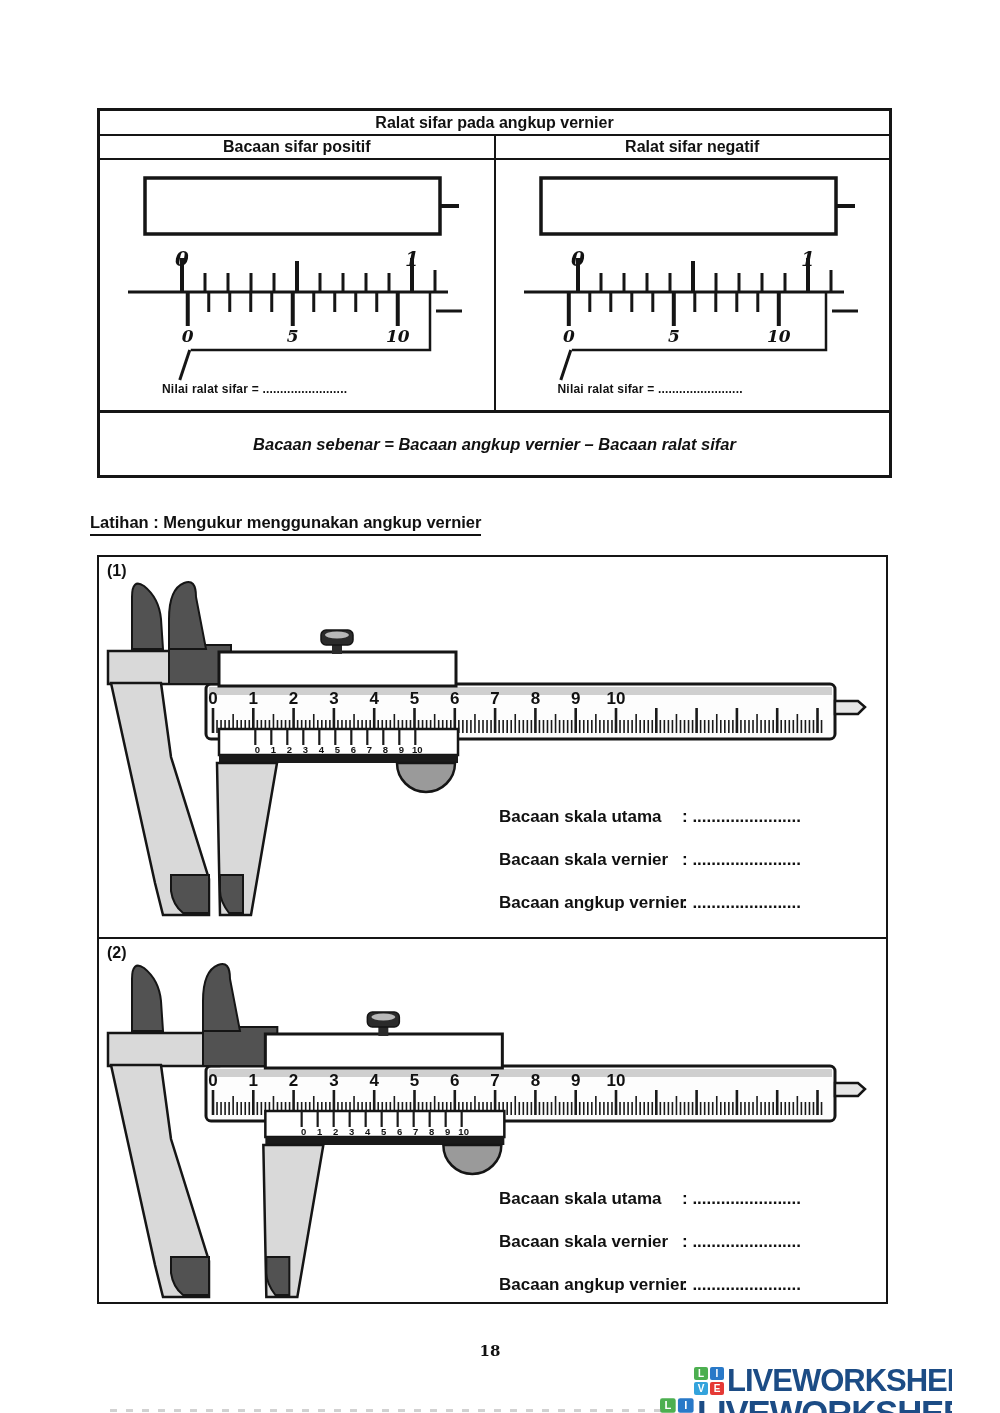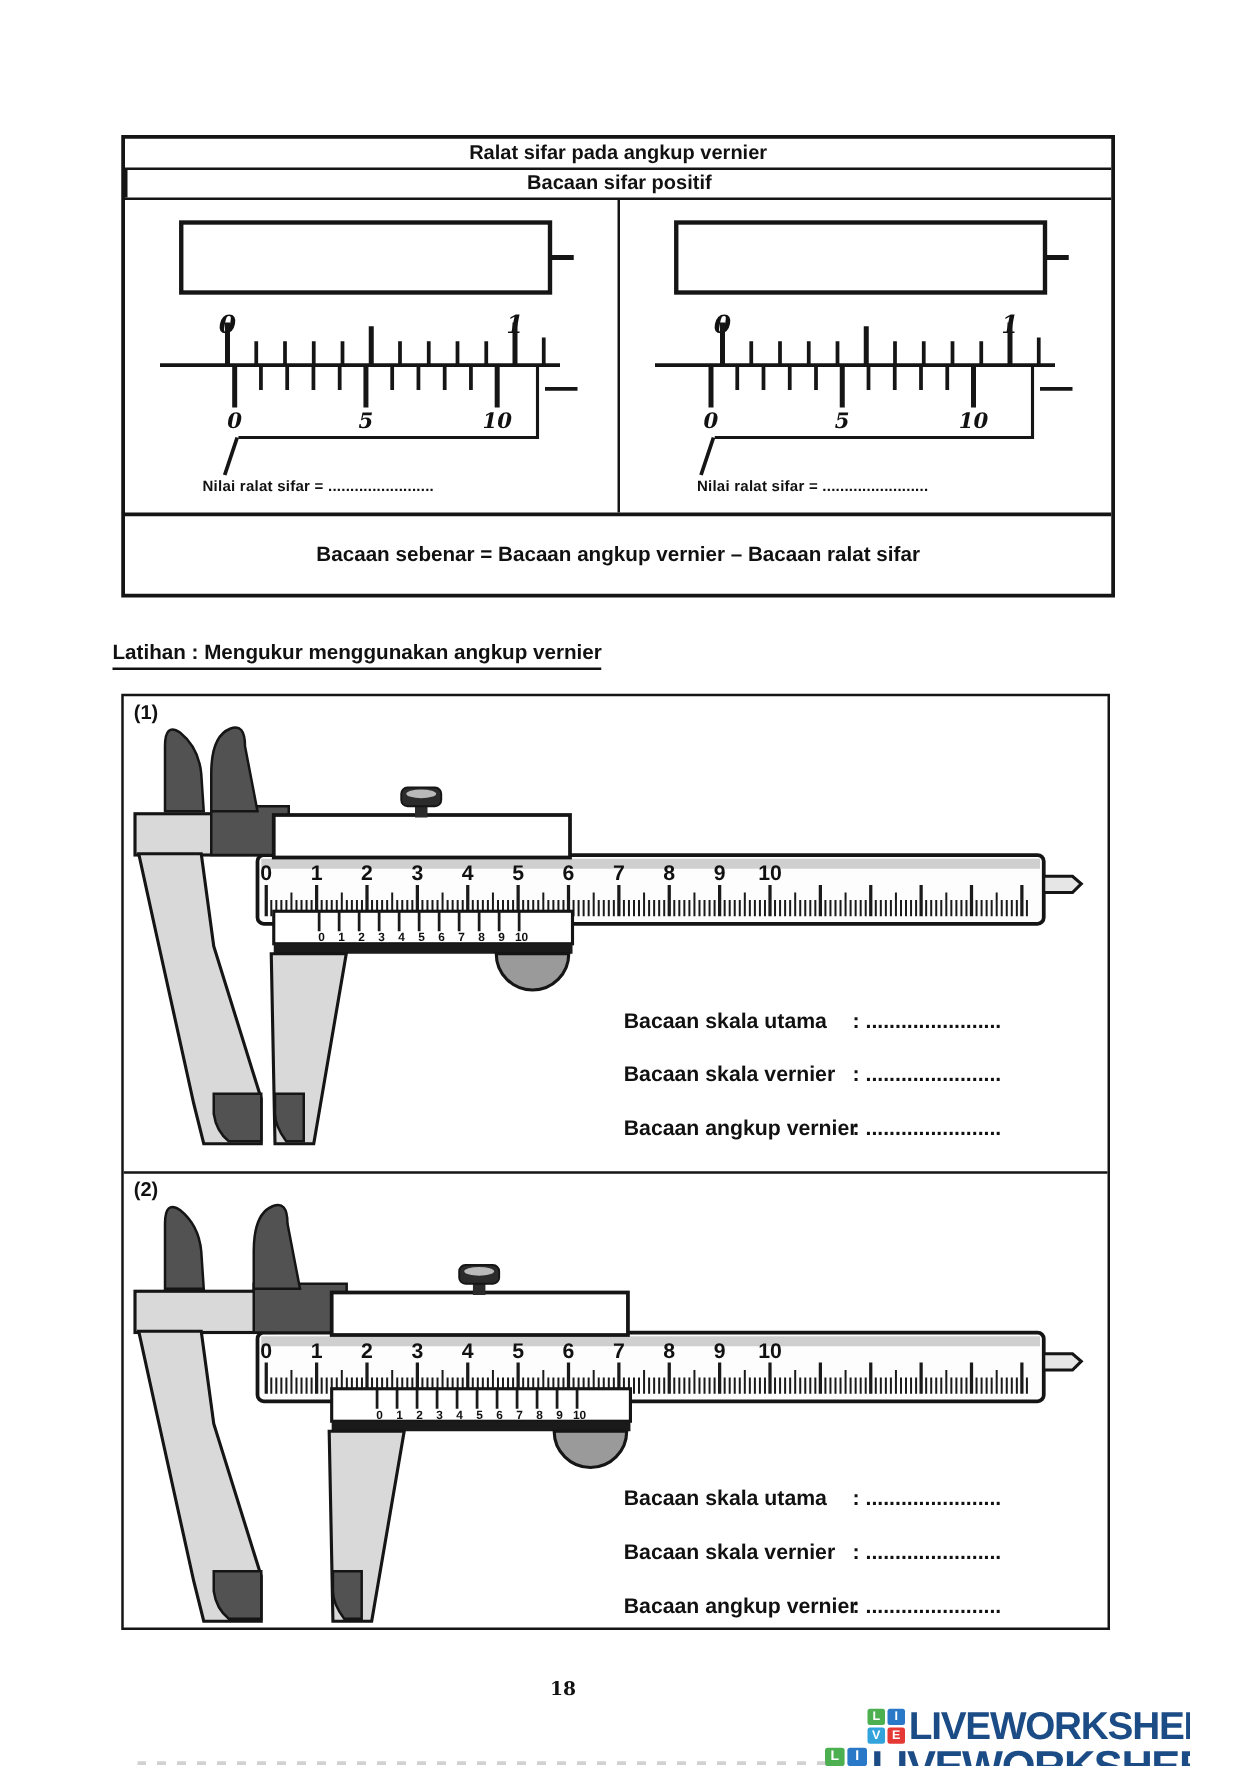--- a/index.html
+++ b/index.html
@@ -10,54 +10,55 @@
   .zt-title{font-weight:bold;font-size:16px;text-align:center;padding:3px 0 2px;border-bottom:2.5px solid #151515;}
   .zt-heads{display:flex;border-bottom:2.5px solid #151515;}
   .zt-head{flex:1;font-weight:bold;font-size:16px;text-align:center;padding:2px 0;}
   .zt-heads .zt-head:last-child{border-left:2.5px solid #151515;}
   .zt-body{display:flex;}
   .zt-cell{flex:1;position:relative;height:250px;}
   .zt-body .zt-cell:last-child{border-left:2.5px solid #151515;}
   .zt-cell svg{position:absolute;left:0;top:0;}
   .zt-ans{position:absolute;left:62px;top:222px;font-weight:bold;font-size:12px;letter-spacing:.2px;}
   .zt-formula{border-top:3px solid #151515;height:62px;display:flex;align-items:center;justify-content:center;
-              font-weight:bold;font-size:16.5px;}
+              font-weight:bold;font-size:16.5px;font-style:italic;}
   
   .latihan{position:absolute;left:90px;top:513px;font-weight:bold;font-size:16.5px;
            border-bottom:2.5px solid #111;padding-bottom:2px;}
   
   .exbox{position:absolute;left:97px;top:555px;width:791px;border:2.5px solid #151515;box-sizing:border-box;background:#fff;}
   .exsec{position:relative;height:380px;}
   .exsec.second{height:363px;border-top:2.5px solid #151515;}
   .exnum{position:absolute;left:8px;top:5px;font-weight:bold;font-size:16px;}
   .caliper{position:absolute;left:0;top:0;}
   .readings{position:absolute;left:400px;top:250px;width:380px;}
   .rrow{display:flex;font-weight:bold;font-size:17px;margin-bottom:23px;white-space:nowrap;align-items:flex-end;}
   .rlabel{display:inline-block;width:183px;flex:0 0 183px;}
   
-  .pagenum{position:absolute;left:440px;top:1342px;width:100px;text-align:left;
+  .pagenum{position:absolute;left:440px;top:1342px;width:100px;text-align:center;
            font-family:"DejaVu Serif",serif;font-weight:bold;font-size:15px;}
   .logo{position:absolute;display:flex;align-items:center;gap:3px;text-decoration:none;}
   .logo-main{left:694px;top:1365px;}
   .logo-partial{left:660px;top:1396px;transform:scale(1.12);transform-origin:top left;}
   .tiles{display:grid;grid-template-columns:14px 14px;grid-template-rows:13px 13px;gap:2px;}
   .tile{color:#fff;font-weight:bold;font-size:10px;line-height:13px;text-align:center;border-radius:2px;}
   .logotext{font-size:31px;font-weight:800;color:#1c4c85;letter-spacing:-1px;line-height:1;}
   .bottomfrag{position:absolute;left:110px;top:1409px;width:560px;height:3px;opacity:.45;
               background:repeating-linear-gradient(90deg,#9a9a9a 0 7px,transparent 7px 16px);}
 </style>
 </head>
 <body>
 
 <div class="page">
 
   <section class="zt">
     <div class="zt-title">Ralat sifar pada angkup vernier</div>
     <div class="zt-heads">
       <div class="zt-head">Bacaan sifar positif</div>
+      <div class="zt-head">Ralat sifar negatif</div>
     </div>
     <div class="zt-body">
       <div class="zt-cell">
         <svg id="zeroPos" width="396" height="222" viewBox="0 0 396 222">
             <rect x="45" y="18" width="295" height="56" fill="#fff" stroke="#151515" stroke-width="3.5"></rect>
             <line x1="341" y1="46" x2="359" y2="46" stroke="#151515" stroke-width="4"></line>
             <text x="82" y="106" font-size="20" text-anchor="middle" font-weight="bold" font-family="&quot;DejaVu Serif&quot;,serif" fill="#111" font-style="italic">0</text>
             <text x="312" y="106" font-size="20" text-anchor="middle" font-weight="bold" font-family="&quot;DejaVu Serif&quot;,serif" fill="#111" font-style="italic">1</text>
             <line x1="28" y1="132" x2="348" y2="132" stroke="#151515" stroke-width="3"></line>
             <line x1="82" y1="132" x2="82" y2="98" stroke="#151515" stroke-width="4"></line>

